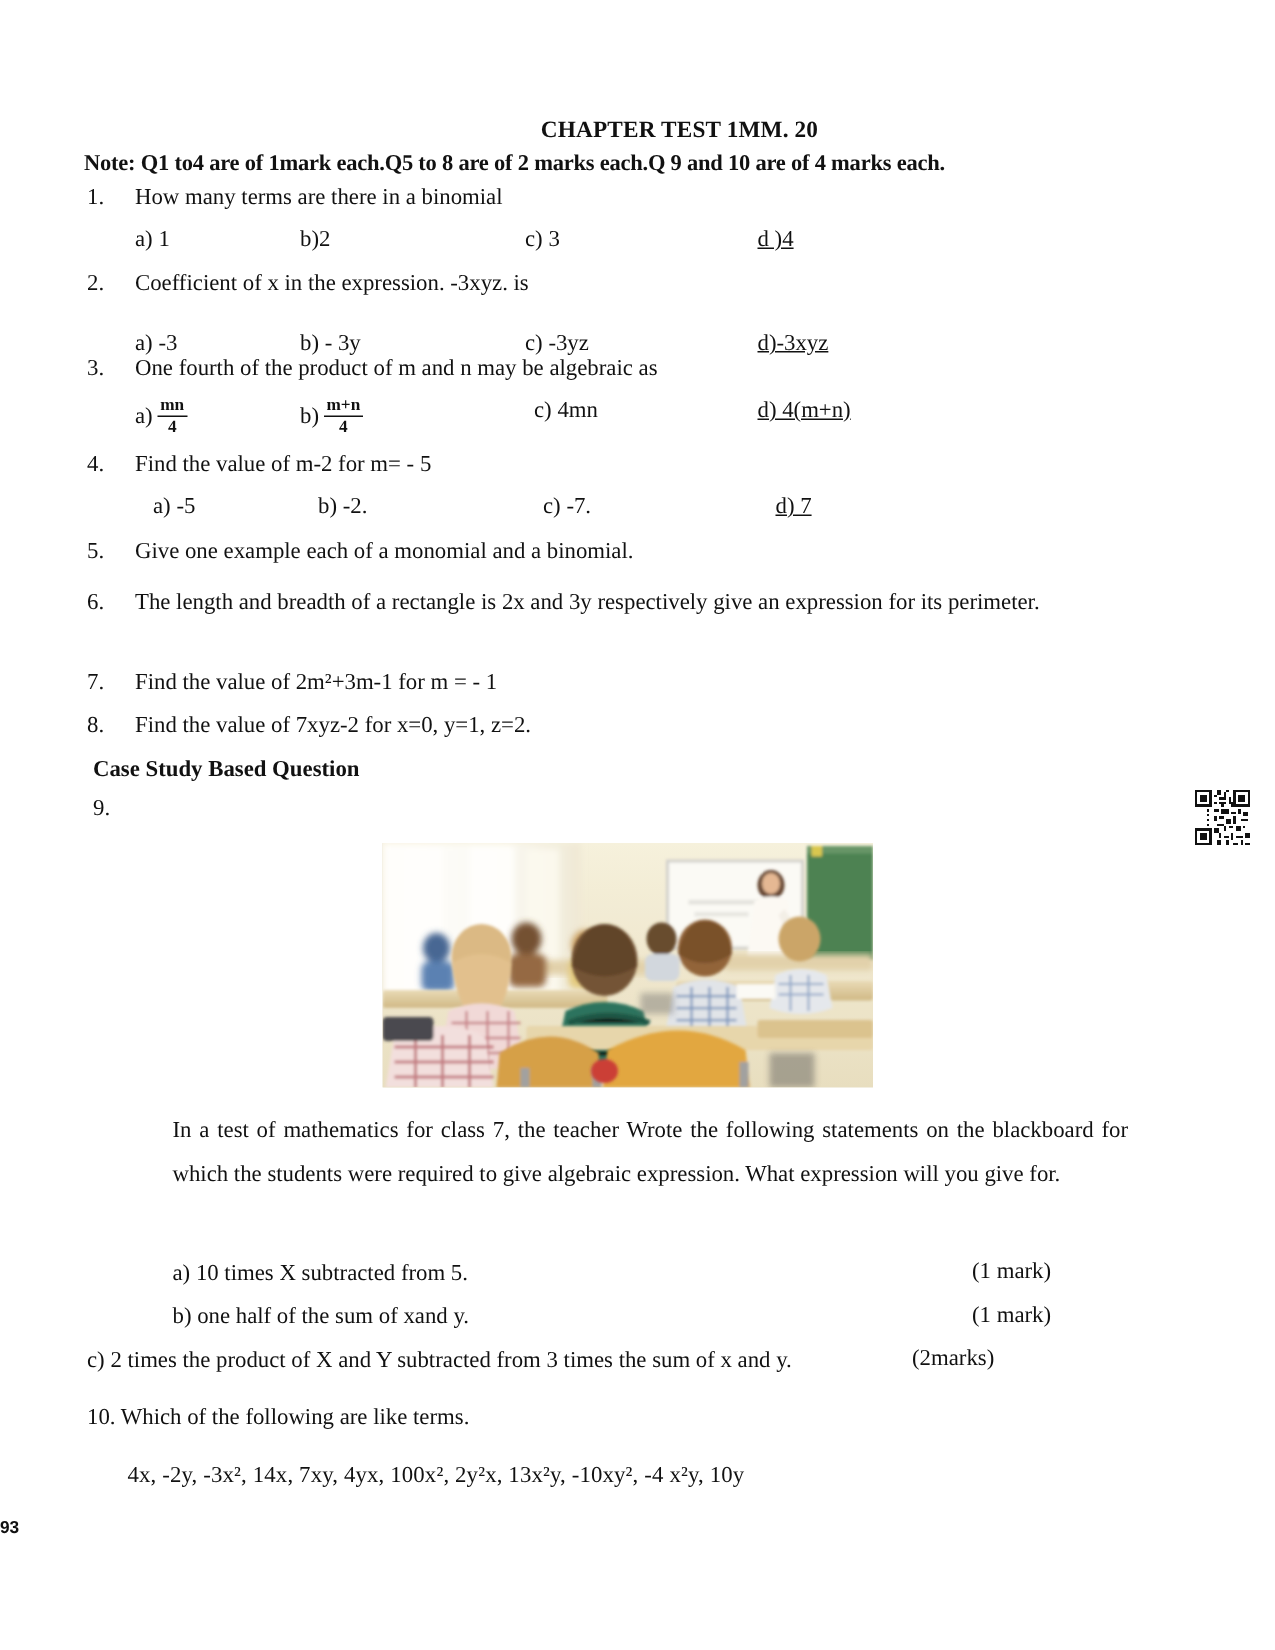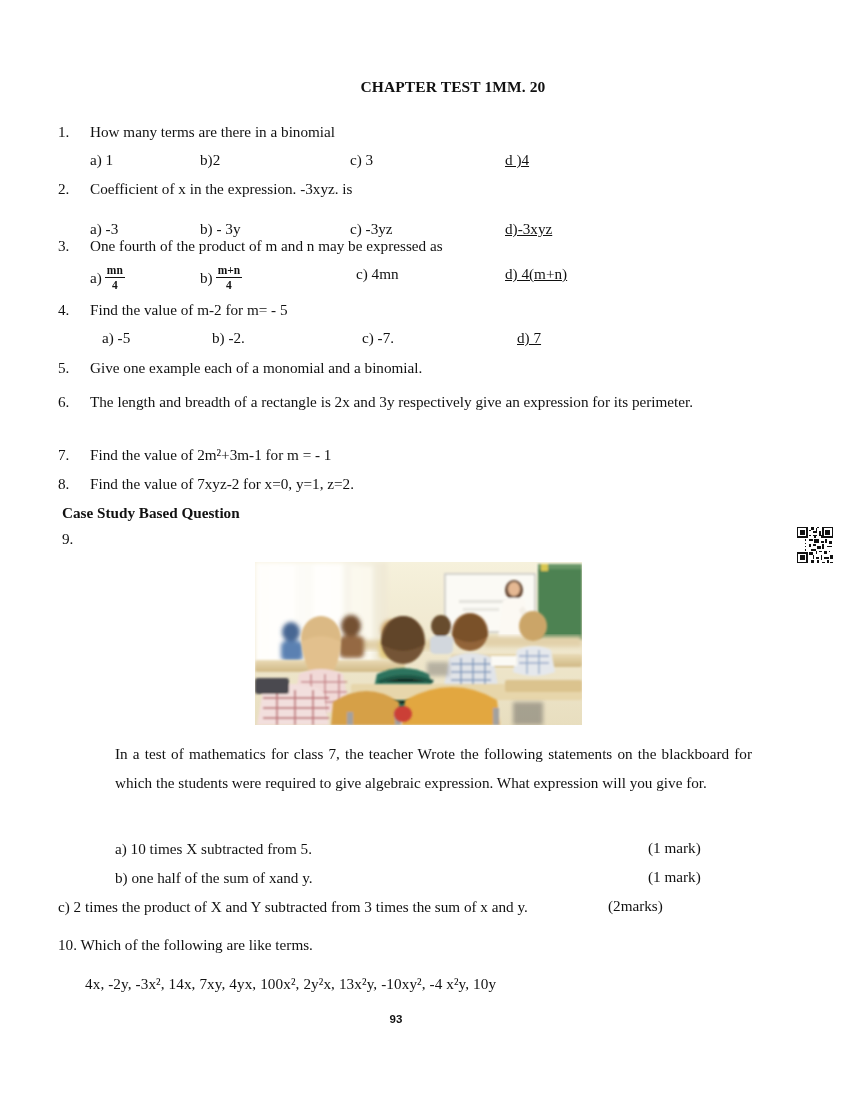--- a/index.html
+++ b/index.html
@@ -154,40 +154,41 @@
     position: absolute;
     left: 85px; top: 975px;
     font-size: 15.2px;
     letter-spacing: .1px;
   }
 
   .pagenum {
     position: absolute;
     left: 0; top: 1013px;
     width: 792px;
-    text-align: center;
+    text-align: left;
     font-family: "Liberation Sans", sans-serif;
     font-weight: bold;
     font-size: 11.5px;
   }
 
   
   .qr {
     position: absolute;
     left: 795px; top: 525px;
     width: 40px; height: 40px;
   }
   .qr svg { display: block; }
 </style>
 </head>
 <body>
 
 <div class="page">
 
   <div class="title">CHAPTER TEST 1MM. 20</div>
+  <div class="note">Note: Q1 to4 are of 1mark each.Q5 to 8 are of 2 marks each.Q 9 and 10 are of 4 marks each.</div>
 
   <div class="q" style="left:58px; top:122px; width:700px;">
     <span class="num">1.</span>
     <span class="body">How many terms are there in a binomial</span>
   </div>
   <div class="opts" style="left:58px; top:150px;">
     <span class="opt opt-a">a) 1</span>
     <span class="opt opt-b">b)2</span>
     <span class="opt opt-c">c) 3</span>
     <span class="opt opt-d">d )4</span>
@@ -199,21 +200,21 @@
   </div>
   <div class="opts" style="left:58px; top:219px;">
     <span class="opt opt-a">a) -3</span>
     <span class="opt opt-b">b) - 3y</span>
     <span class="opt opt-c">c) -3yz</span>
     <span class="opt opt-d">d)-3xyz</span>
   </div>
 
   <div class="q" style="left:58px; top:236px; width:700px;">
     <span class="num">3.</span>
-    <span class="body">One fourth of the product of m and n may be expressed as</span>
+    <span class="body">One fourth of the product of m and n may be algebraic as</span>
   </div>
   <div class="opts" style="left:58px; top:264px; height:28px;">
     <span class="opt opt-a">
       <span>a)</span><span class="frac"><span class="top">mn</span><span class="bar"></span><span class="bot">4</span></span>
     </span>
     <span class="opt opt-b">
       <span>b)</span><span class="frac"><span class="top">m+n</span><span class="bar"></span><span class="bot">4</span></span>
     </span>
     <span class="opt opt-c" style="left:298px;">c) 4mn</span>
     <span class="opt opt-d">d) 4(m+n)</span>

